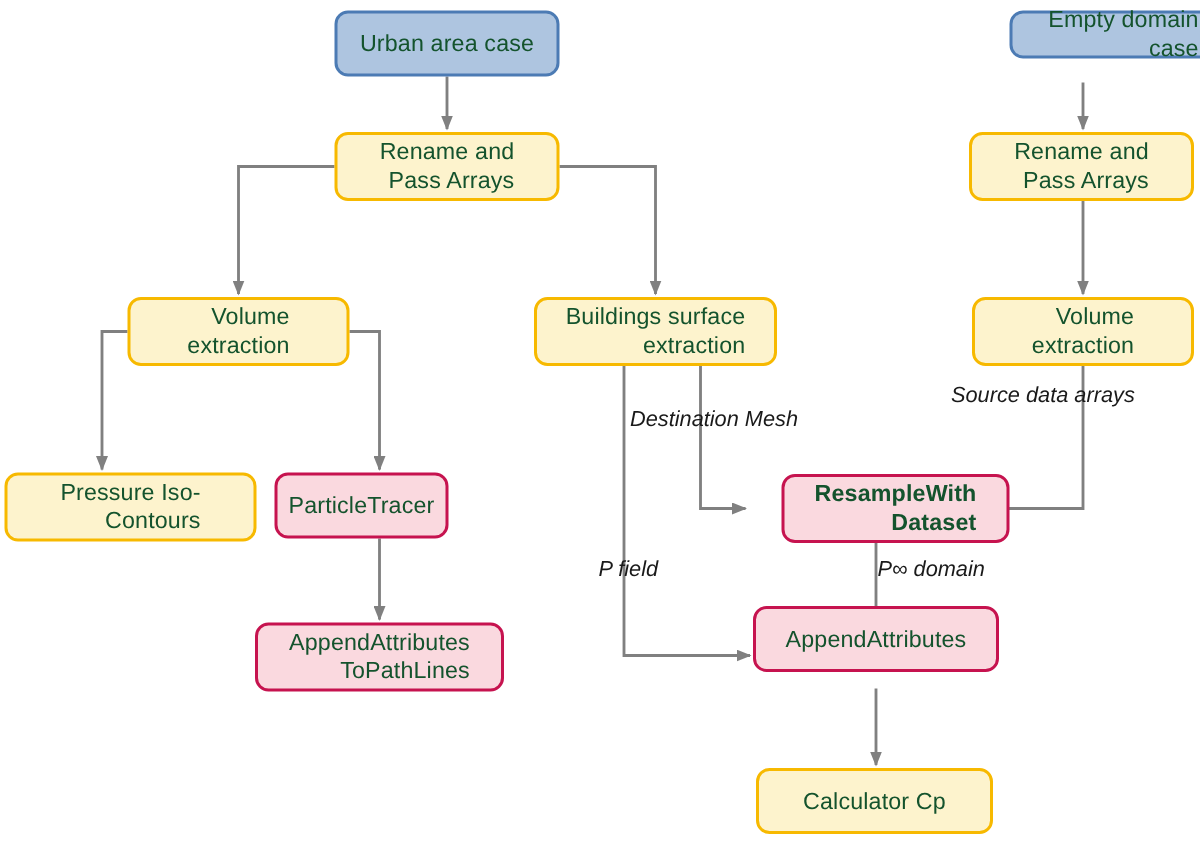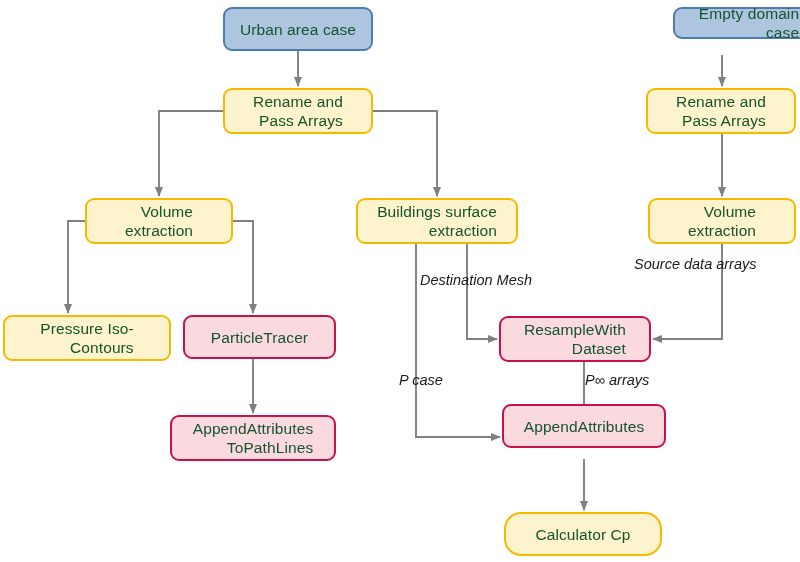--- a/index.html
+++ b/index.html
@@ -119,33 +119,33 @@
 
   <div class="node filter" style="left:356px; top:198px; width:162px; height:46px;">Buildings surface
 extraction</div>
 
   <div class="node filter" style="left:648px; top:198px; width:148px; height:46px;">Volume
 extraction</div>
 
   <div class="node filter" style="left:3px; top:315px; width:168px; height:46px;">Pressure Iso-
 Contours</div>
 
-  <div class="node special" style="left:183px; top:315px; width:153px; height:44px;">ParticleTracer</div>
+  <div class="node special" style="left:183px; top:315px; width:116px; height:44px;">ParticleTracer</div>
 
-  <div class="node special" style="left:499px; top:316px; width:152px; height:46px;">ResampleWith
+  <div class="node special" style="left:521px; top:316px; width:152px; height:46px;font-weight:bold;">ResampleWith
 Dataset</div>
 
   <div class="node special" style="left:170px; top:415px; width:166px; height:46px;">AppendAttributes
 ToPathLines</div>
 
   <div class="node special" style="left:502px; top:404px; width:164px; height:44px;">AppendAttributes</div>
 
-  <div class="node filter" style="left:504px; top:512px; width:158px; height:44px;border-radius:17px;">Calculator Cp</div>
+  <div class="node filter" style="left:504px; top:512px; width:158px; height:44px;">Calculator Cp</div>
 
   <div class="edge-label" style="left:420px; top:272px;">Destination Mesh</div>
 
   <div class="edge-label" style="left:634px; top:256px;">Source data arrays</div>
 
-  <div class="edge-label" style="left:399px; top:372px;">P case</div>
+  <div class="edge-label" style="left:399px; top:372px;">P field</div>
 
-  <div class="edge-label" style="left:585px; top:372px;">P∞ arrays</div>
+  <div class="edge-label" style="left:585px; top:372px;">P∞ domain</div>
 
 </div>
 
 </body></html>

